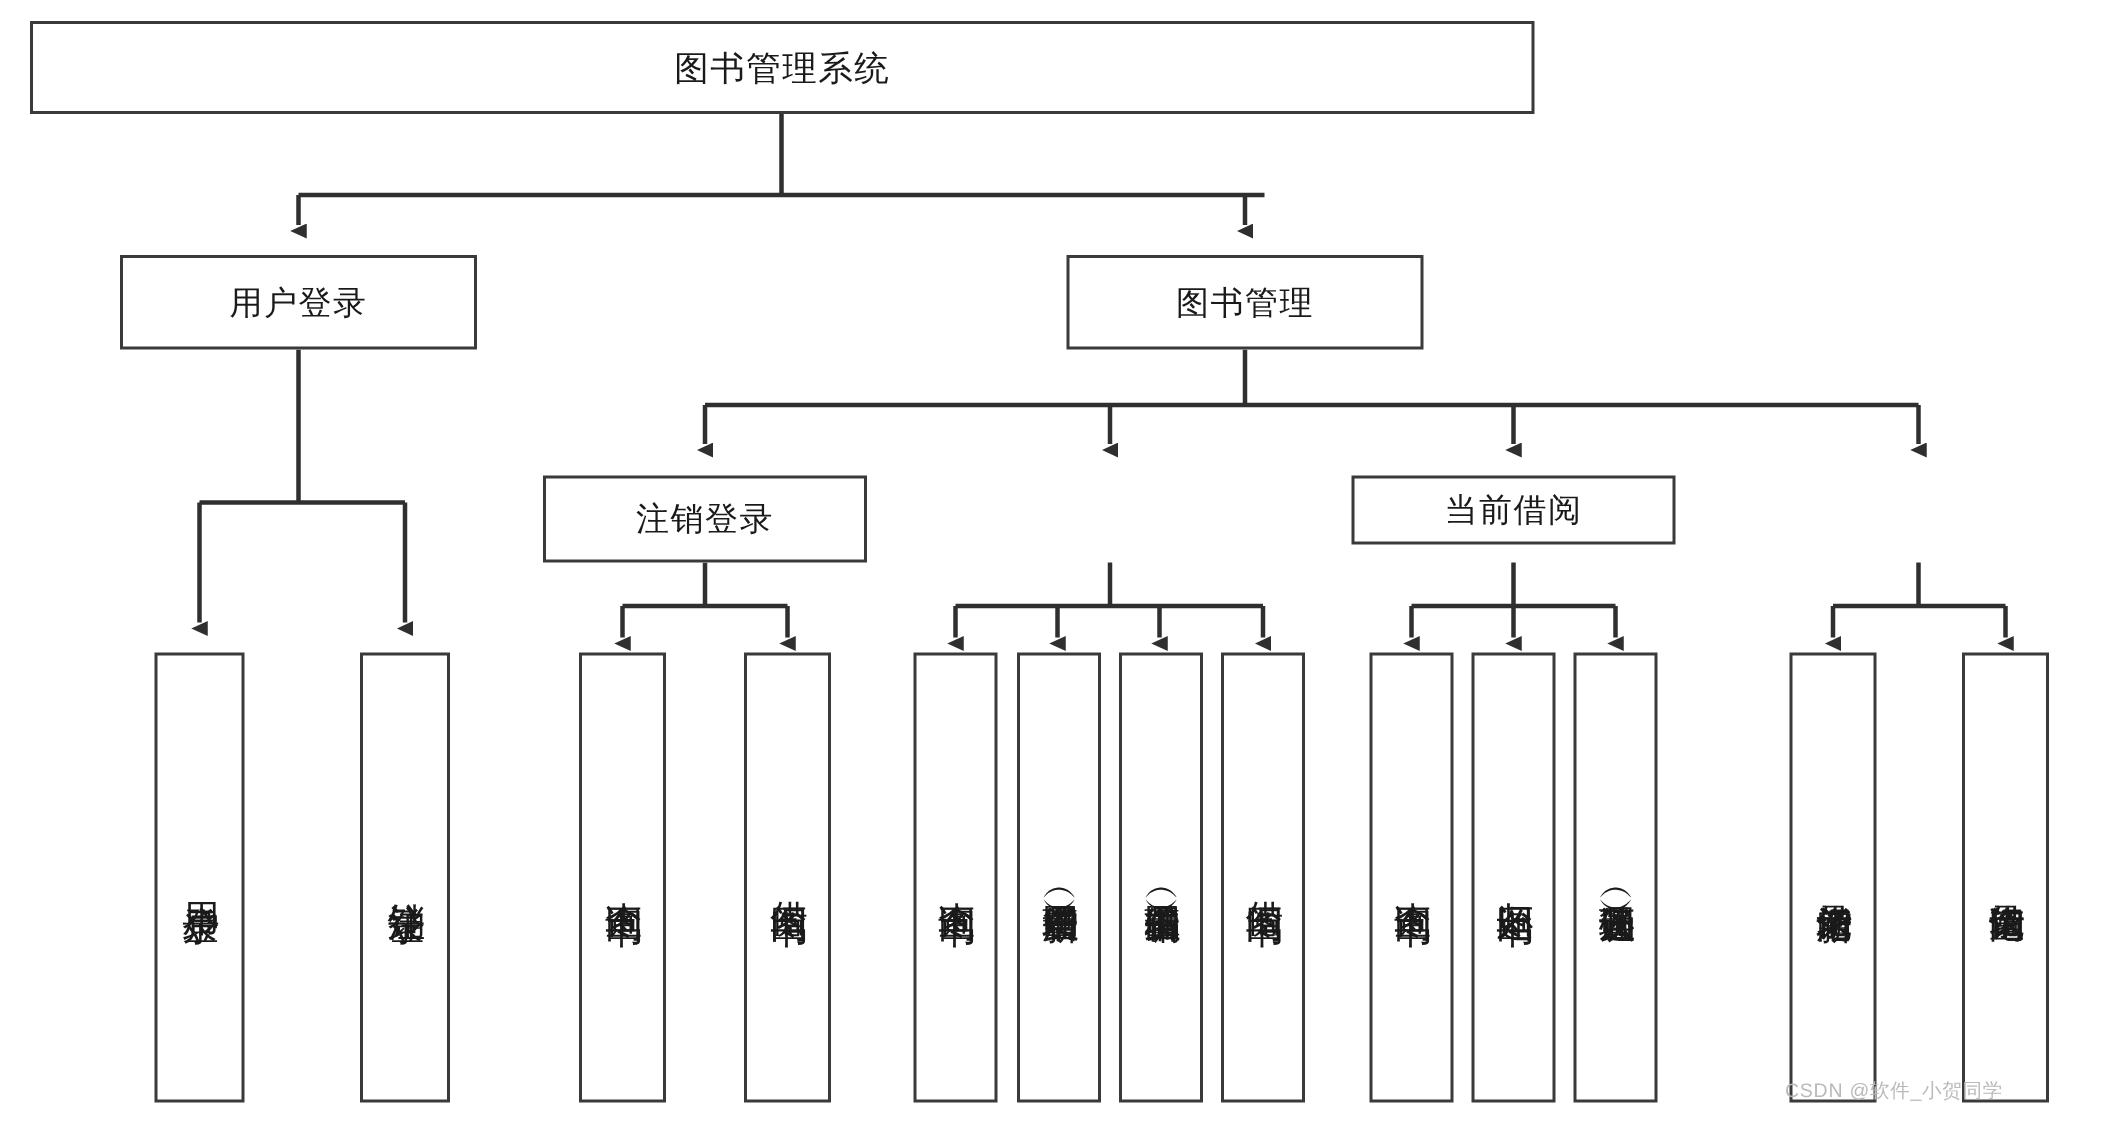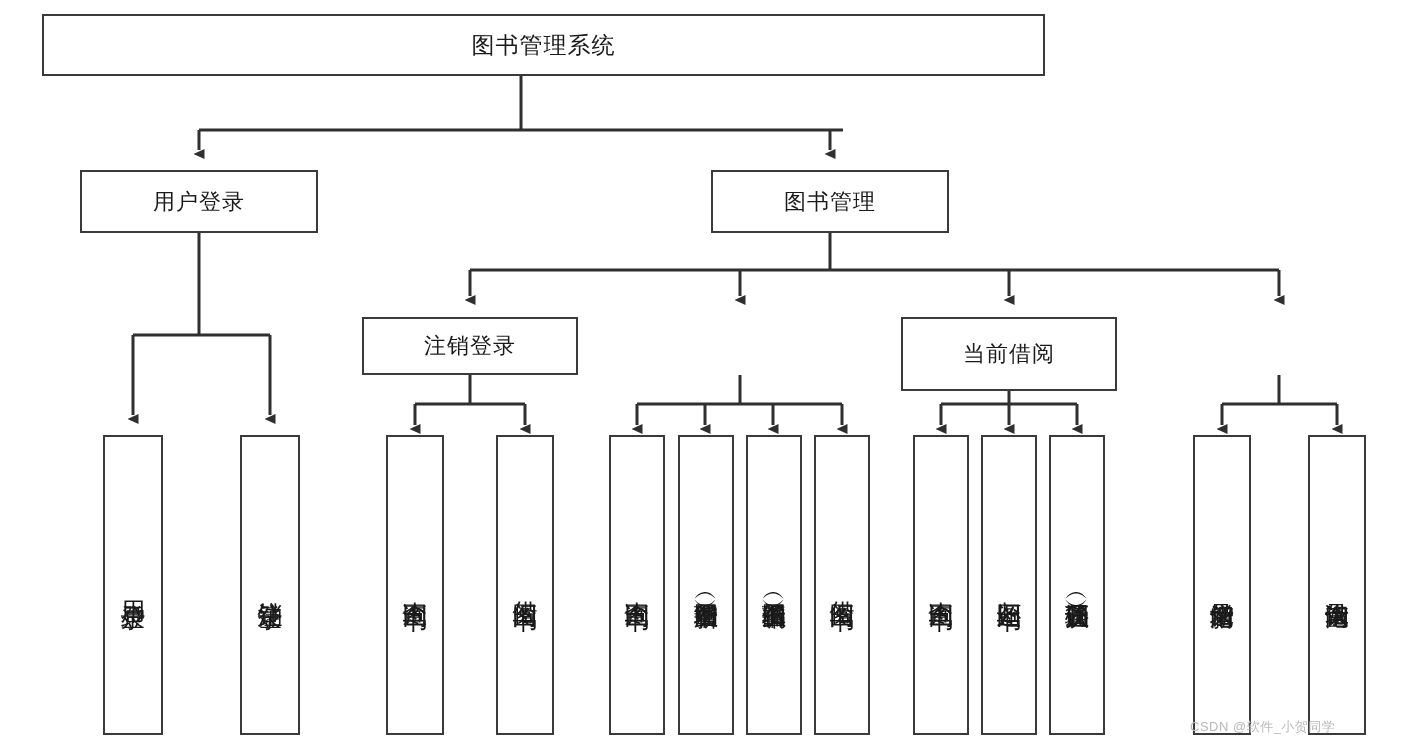--- a/index.html
+++ b/index.html
@@ -47,21 +47,20 @@
     letter-spacing: 2px;
     padding: 4px 0;
     white-space: nowrap;
   }
   .node.vert.tight {
     font-size: 24px;
     letter-spacing: 0px;
   }
   .node.root {
     font-size: 23px;
-    margin-left: 22px;
   }
   .watermark {
     position: absolute;
     font-size: 13px;
     color: #b9b9b9;
     white-space: nowrap;
     letter-spacing: 0.5px;
   }
 </style>
 </head>
@@ -138,21 +137,21 @@
   <div class="node horiz" style="left:80px; top:170px; width:238px; height:63px;">
     <span>用户登录</span>
   </div>
   <div class="node horiz" style="left:711px; top:170px; width:238px; height:63px;">
     <span>图书管理</span>
   </div>
 
   <div class="node horiz" style="left:362px; top:317px; width:216px; height:58px;">
     <span>注销登录</span>
   </div>
-  <div class="node horiz" style="left:901px; top:317px; width:216px; height:74px;">
+  <div class="node horiz" style="left:901px; top:317px; width:216px; height:46px;">
     <span>当前借阅</span>
   </div>
 
   <div class="node vert" style="left:103px; top:435px; width:60px; height:300px;">
     <span>用户登录</span>
   </div>
   <div class="node vert" style="left:240px; top:435px; width:60px; height:300px;">
     <span>注销登录</span>
   </div>
 

